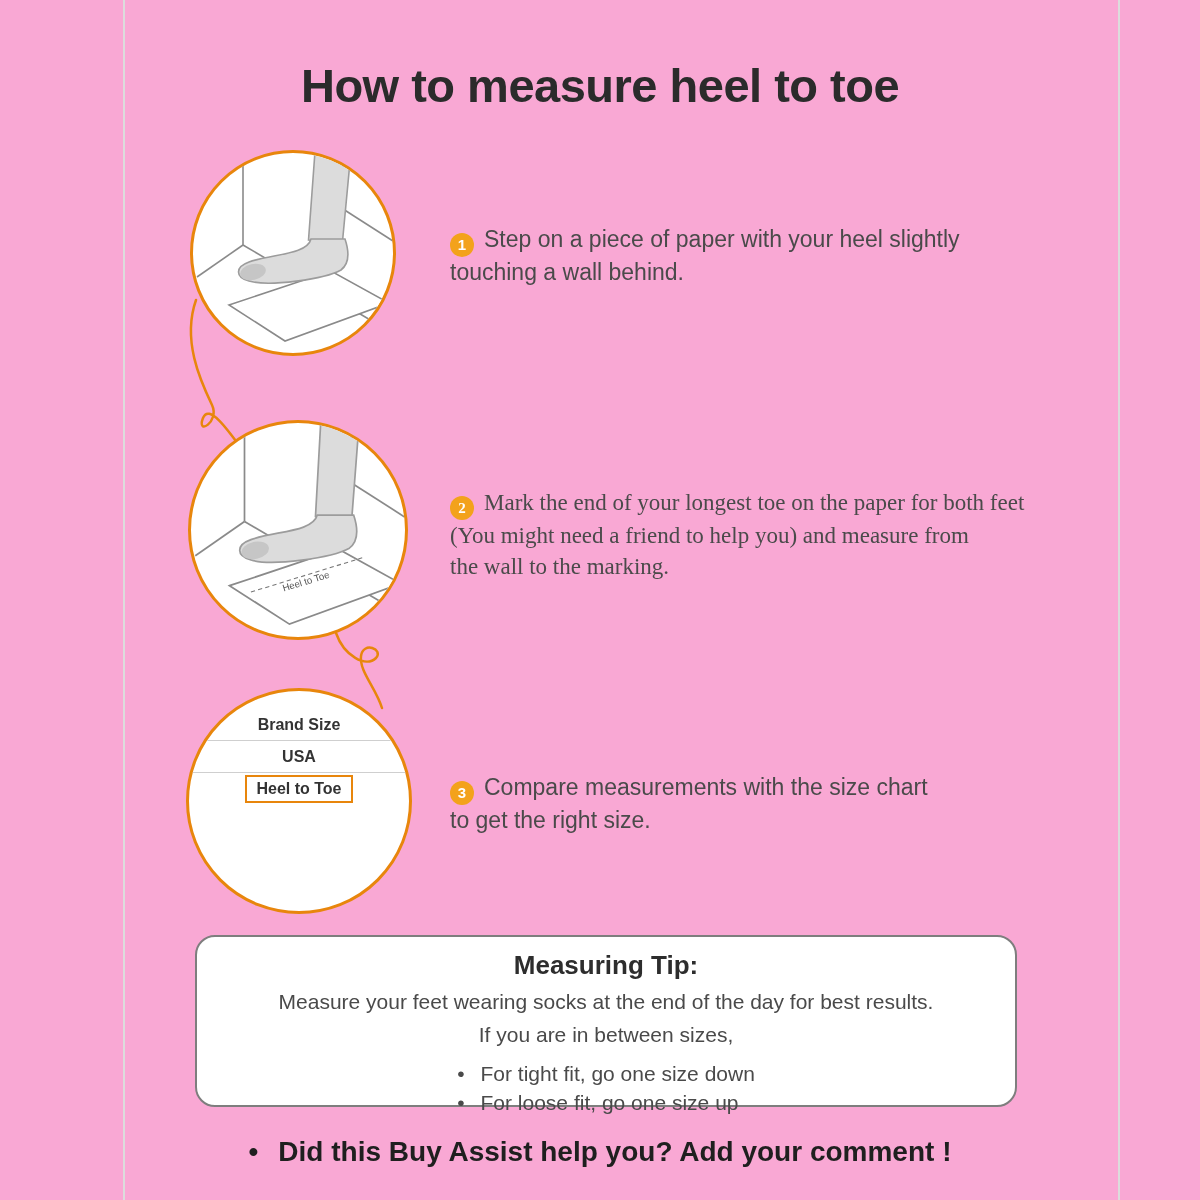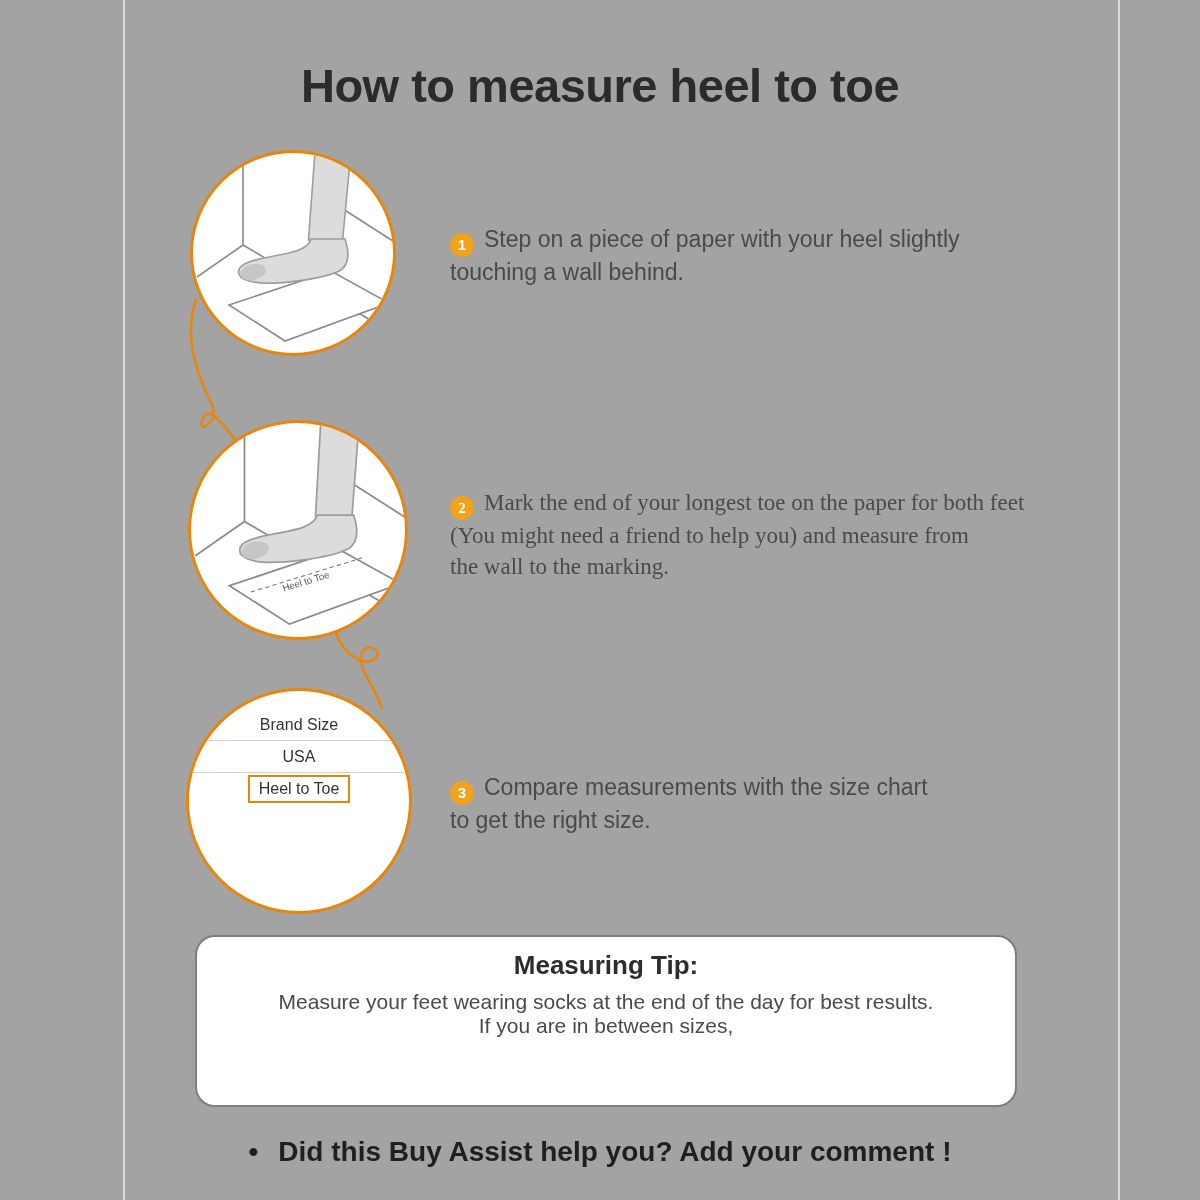--- a/index.html
+++ b/index.html
@@ -1,17 +1,17 @@
 <!DOCTYPE html>
 <html><head>
 <meta charset="utf-8">
 <style>
   html,body{margin:0;padding:0;background:#fff;}
   .page{
-    position:relative;width:1200px;height:1200px;background:#a3a3a3;overflow:hidden;
+    position:relative;width:1200px;height:1200px;background:#f9a8d4;overflow:hidden;
     font-family:"Liberation Sans", sans-serif;color:#4a4a4a;
   }
   .edge{position:absolute;top:0;bottom:0;width:2px;background:#dcdcdc;}
   .edge.left{left:123px;}
   .edge.right{left:1118px;}
 
   .title{
     position:absolute;top:58px;left:0;right:0;text-align:center;
     font-size:47px;font-weight:700;color:#2b2b2b;letter-spacing:-0.5px;
   }
@@ -23,21 +23,21 @@
     background:#fff;box-sizing:border-box;overflow:hidden;
   }
   .c1{left:190px;top:150px;width:206px;height:206px;}
   .c2{left:188px;top:420px;width:220px;height:220px;}
   .c3{left:186px;top:688px;width:226px;height:226px;}
   .circle svg{display:block;width:100%;height:100%;}
 
   .chart-rows{padding-top:18px;}
   .chart-row{
     height:31px;line-height:31px;text-align:center;
-    font-size:16px;font-weight:400;color:#333;border-bottom:1px solid #cfcfcf;
+    font-size:16px;font-weight:700;color:#333;border-bottom:1px solid #cfcfcf;
   }
   .chart-row.last{border-bottom:none;}
   .chart-row .hl{
     display:inline-block;border:2px solid #E8860C;padding:0 9px;line-height:24px;
   }
 
   .step{position:absolute;}
   .step p{margin:0;font-size:23px;line-height:31px;color:#4a4a4a;}
   .badge{
     display:inline-block;width:24px;height:24px;border-radius:50%;
@@ -48,21 +48,21 @@
   .s1{left:450px;top:224px;width:620px;}
   .s2{left:450px;top:487px;width:660px;font-family:Liberation Serif, serif;}
   .s3{left:450px;top:772px;width:540px;}
 
   .tip{
     position:absolute;left:195px;top:935px;width:822px;height:172px;
     border:2px solid #7e7e7e;border-radius:20px;background:#fff;
     box-sizing:border-box;padding-top:13px;
   }
   .tip-title{text-align:center;font-size:26px;font-weight:700;color:#2d2d2d;margin-bottom:9px;}
-  .tip-line{text-align:center;font-size:21px;color:#4a4a4a;}
+  .tip-line{text-align:center;font-size:21px;color:#4a4a4a;margin-bottom:9px;}
   .tip-line.second{margin-bottom:12px;}
   .tip-bullets{width:fit-content;margin:0 auto;text-align:left;}
   .tip-bullet{font-size:21px;line-height:29px;color:#4a4a4a;}
   .tip-bullet::before{content:"\2022";margin-right:16px;color:#4a4a4a;}
 
   .footer{
     position:absolute;left:0;right:0;top:1136px;display:flex;justify-content:center;
     font-size:28px;font-weight:700;color:#1f1f1f;
   }
   .footer::before{content:"\2022";margin-right:20px;font-weight:700;}
@@ -147,19 +147,23 @@
     <p>
       <span class="badge">3</span><span class="steptext">Compare measurements with the size chart
 to get the right size.</span>
     </p>
   </div>
 
   <div class="tip">
     <div class="tip-title">Measuring Tip:</div>
     <div class="tip-line">Measure your feet wearing socks at the end of the day for best results.</div>
     <div class="tip-line second">If you are in between sizes,</div>
+    <div class="tip-bullets">
+      <div class="tip-bullet">For tight fit, go one size down</div>
+      <div class="tip-bullet">For loose fit, go one size up</div>
+    </div>
   </div>
 
   <div class="footer">
     <span>Did this Buy Assist help you? Add your comment !</span>
   </div>
 
 </div>
 
 </body></html>

